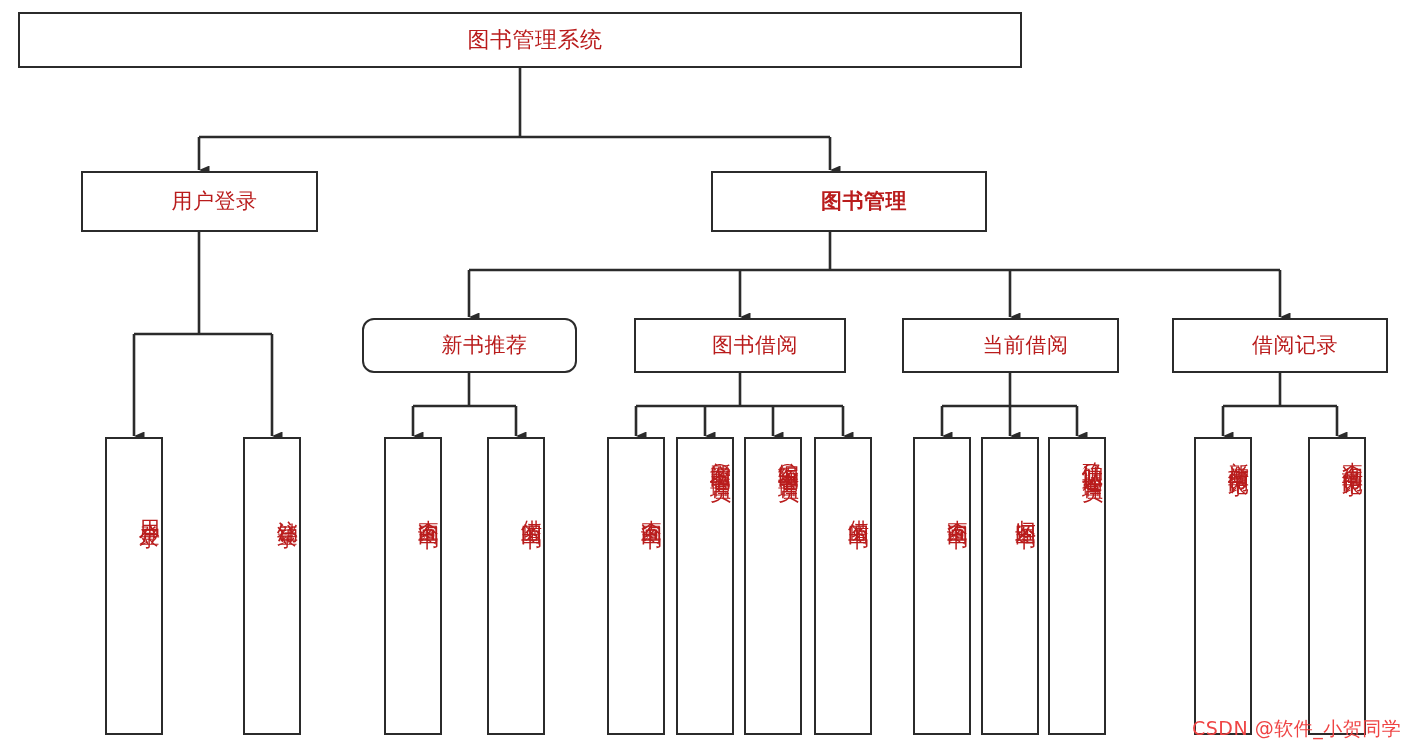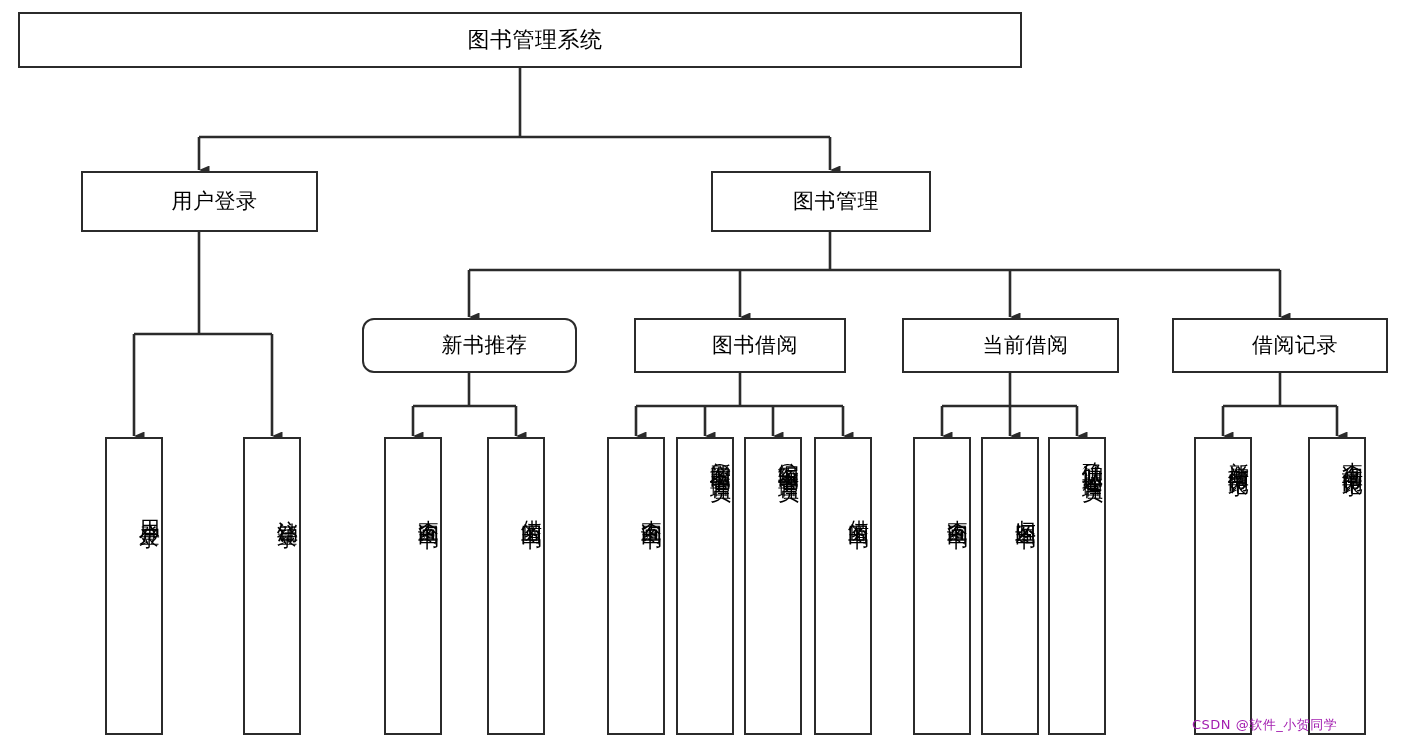--- a/index.html
+++ b/index.html
@@ -26,21 +26,21 @@
     pointer-events: none;
   }
   .node {
     position: absolute;
     box-sizing: border-box;
     border: 2px solid #2b2b2b;
     background: #ffffff;
     display: flex;
     align-items: center;
     justify-content: center;
-    color: #000000;
+    color: #b91c1c;
     padding-left: 30px;
   }
   .node .label {
     display: block;
     text-align: center;
     line-height: 1.18;
     letter-spacing: 0.5px;
     white-space: nowrap;
   }
   .node.horizontal .label {
@@ -60,22 +60,22 @@
     font-size: 21px;
     line-height: 1.0;
     letter-spacing: 3px;
     white-space: nowrap;
   }
   .node.leaf.center .label {
     margin-top: 58px;
   }
   .watermark {
     position: absolute;
-    font-size: 13px;
-    color: #a21caf;
+    font-size: 19px;
+    color: #ef4444;
     white-space: nowrap;
     letter-spacing: 0.5px;
   }
 </style>
 </head>
 <body>
 
 <div id="canvas">
 
   <svg id="wires" viewBox="0 0 1405 747" width="1405" height="747" xmlns="http://www.w3.org/2000/svg">
@@ -129,21 +129,21 @@
   </svg>
 
   <div class="node root horizontal" style="left:18px; top:12px; width:1004px; height:56px;">
     <span class="label">图书管理系统</span>
   </div>
 
   <div class="node horizontal" style="left:81px; top:171px; width:237px; height:61px;">
     <span class="label">用户登录</span>
   </div>
 
-  <div class="node horizontal" style="left:711px; top:171px; width:220px; height:61px;">
+  <div class="node horizontal" style="left:711px; top:171px; width:276px; height:61px;font-weight:bold;">
     <span class="label">图书管理</span>
   </div>
 
   <div class="node horizontal" style="left:362px; top:318px; width:215px; height:55px;border-radius:12px;">
     <span class="label">新书推荐</span>
   </div>
 
   <div class="node horizontal" style="left:902px; top:318px; width:217px; height:55px;">
     <span class="label">当前借阅</span>
   </div>

